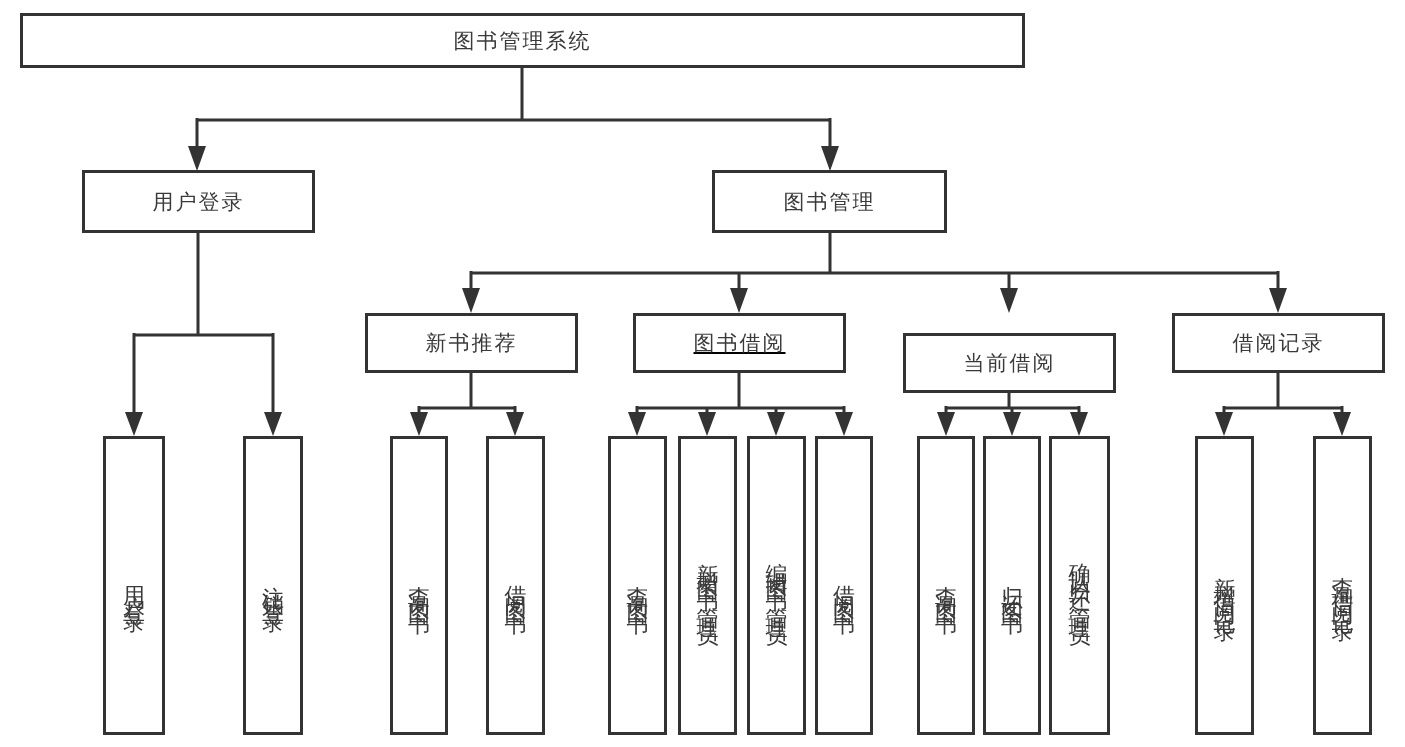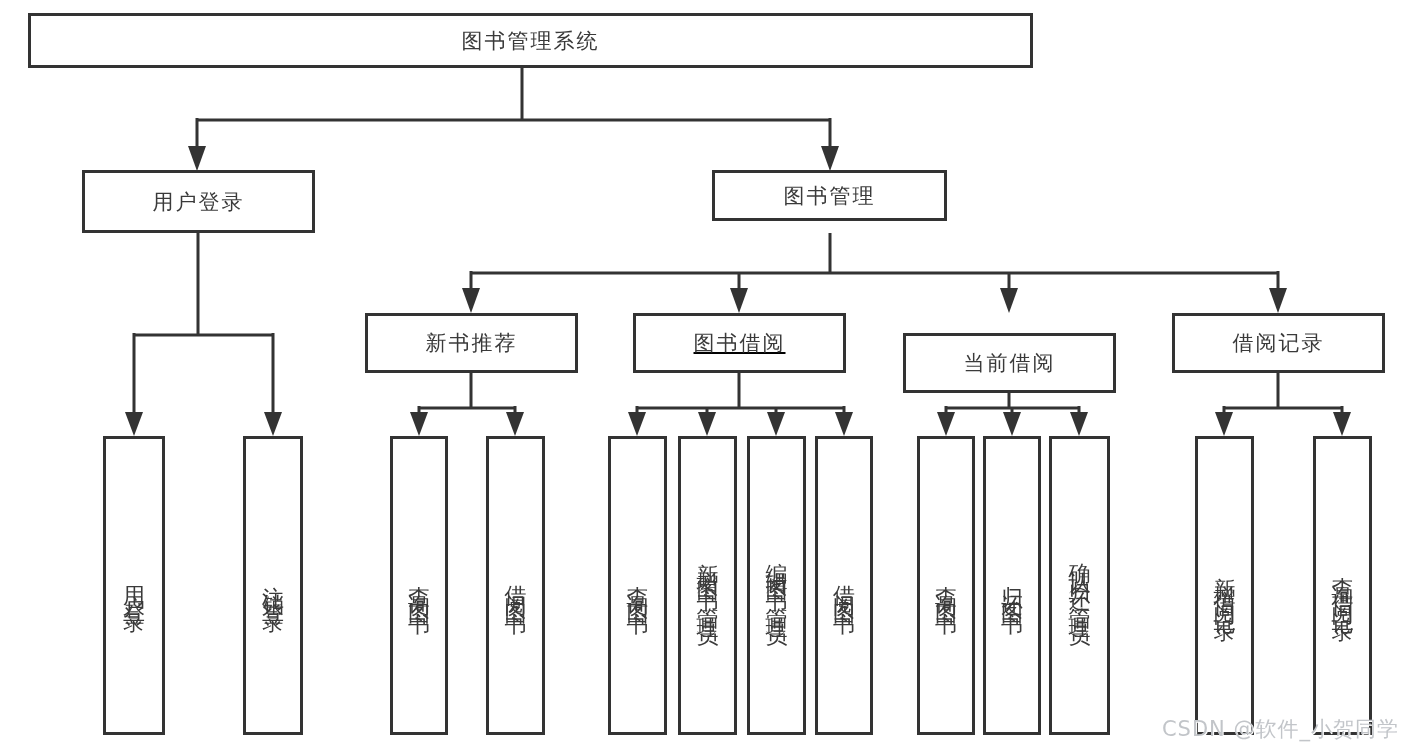--- a/index.html
+++ b/index.html
@@ -85,28 +85,28 @@
       <polygon points="1070,412 1088,412 1079,436"></polygon>
     </g>
 
     <g>
       <path d="M1278 373 V408 M1224 408 H1342 M1224 406 V416 M1342 406 V416"></path>
       <polygon points="1215,412 1233,412 1224,436"></polygon>
       <polygon points="1333,412 1351,412 1342,436"></polygon>
     </g>
   </svg>
 
-  <div class="hbox" style="left:20px;top:13px;width:1005px;height:55px;margin-left:8px;">
+  <div class="hbox" style="left:20px;top:13px;width:1005px;height:55px;">
     <span class="lbl">图书管理系统</span>
   </div>
 
   <div class="hbox" style="left:82px;top:170px;width:233px;height:63px;">
     <span class="lbl">用户登录</span>
   </div>
-  <div class="hbox" style="left:712px;top:170px;width:235px;height:51px;">
+  <div class="hbox" style="left:712px;top:170px;width:235px;height:63px;">
     <span class="lbl">图书管理</span>
   </div>
 
   <div class="hbox" style="left:365px;top:313px;width:213px;height:60px;font-family:Liberation Serif, serif;">
     <span class="lbl">新书推荐</span>
   </div>
   <div class="hbox" style="left:633px;top:313px;width:213px;height:60px;text-decoration:underline;">
     <span class="lbl">图书借阅</span>
   </div>
   <div class="hbox" style="left:903px;top:313px;width:213px;height:60px;margin-top:20px;">
@@ -153,15 +153,14 @@
     <span class="vlbl">确认归还（管理员）</span>
   </div>
 
   <div class="vbox" style="left:1195px;top:436px;width:59px;height:299px;">
     <span class="vlbl">新增借阅记录</span>
   </div>
   <div class="vbox" style="left:1313px;top:436px;width:59px;height:299px;">
     <span class="vlbl">查询借阅记录</span>
   </div>
 
-  <div class="watermark">CSDN @软件_小贺同学</div>
 
 </div>
 
 </body></html>

